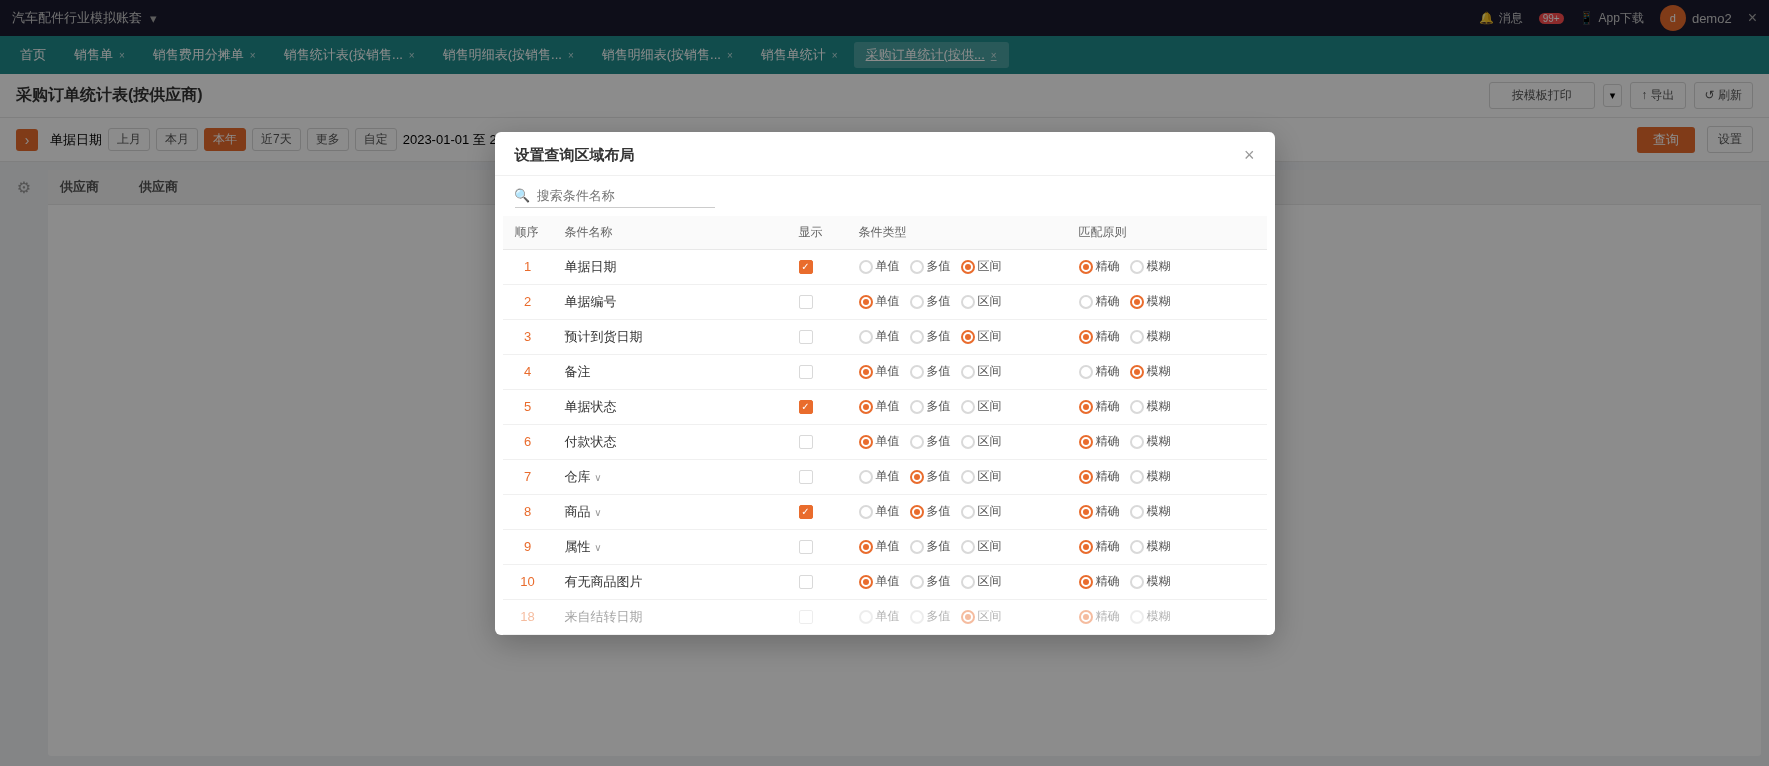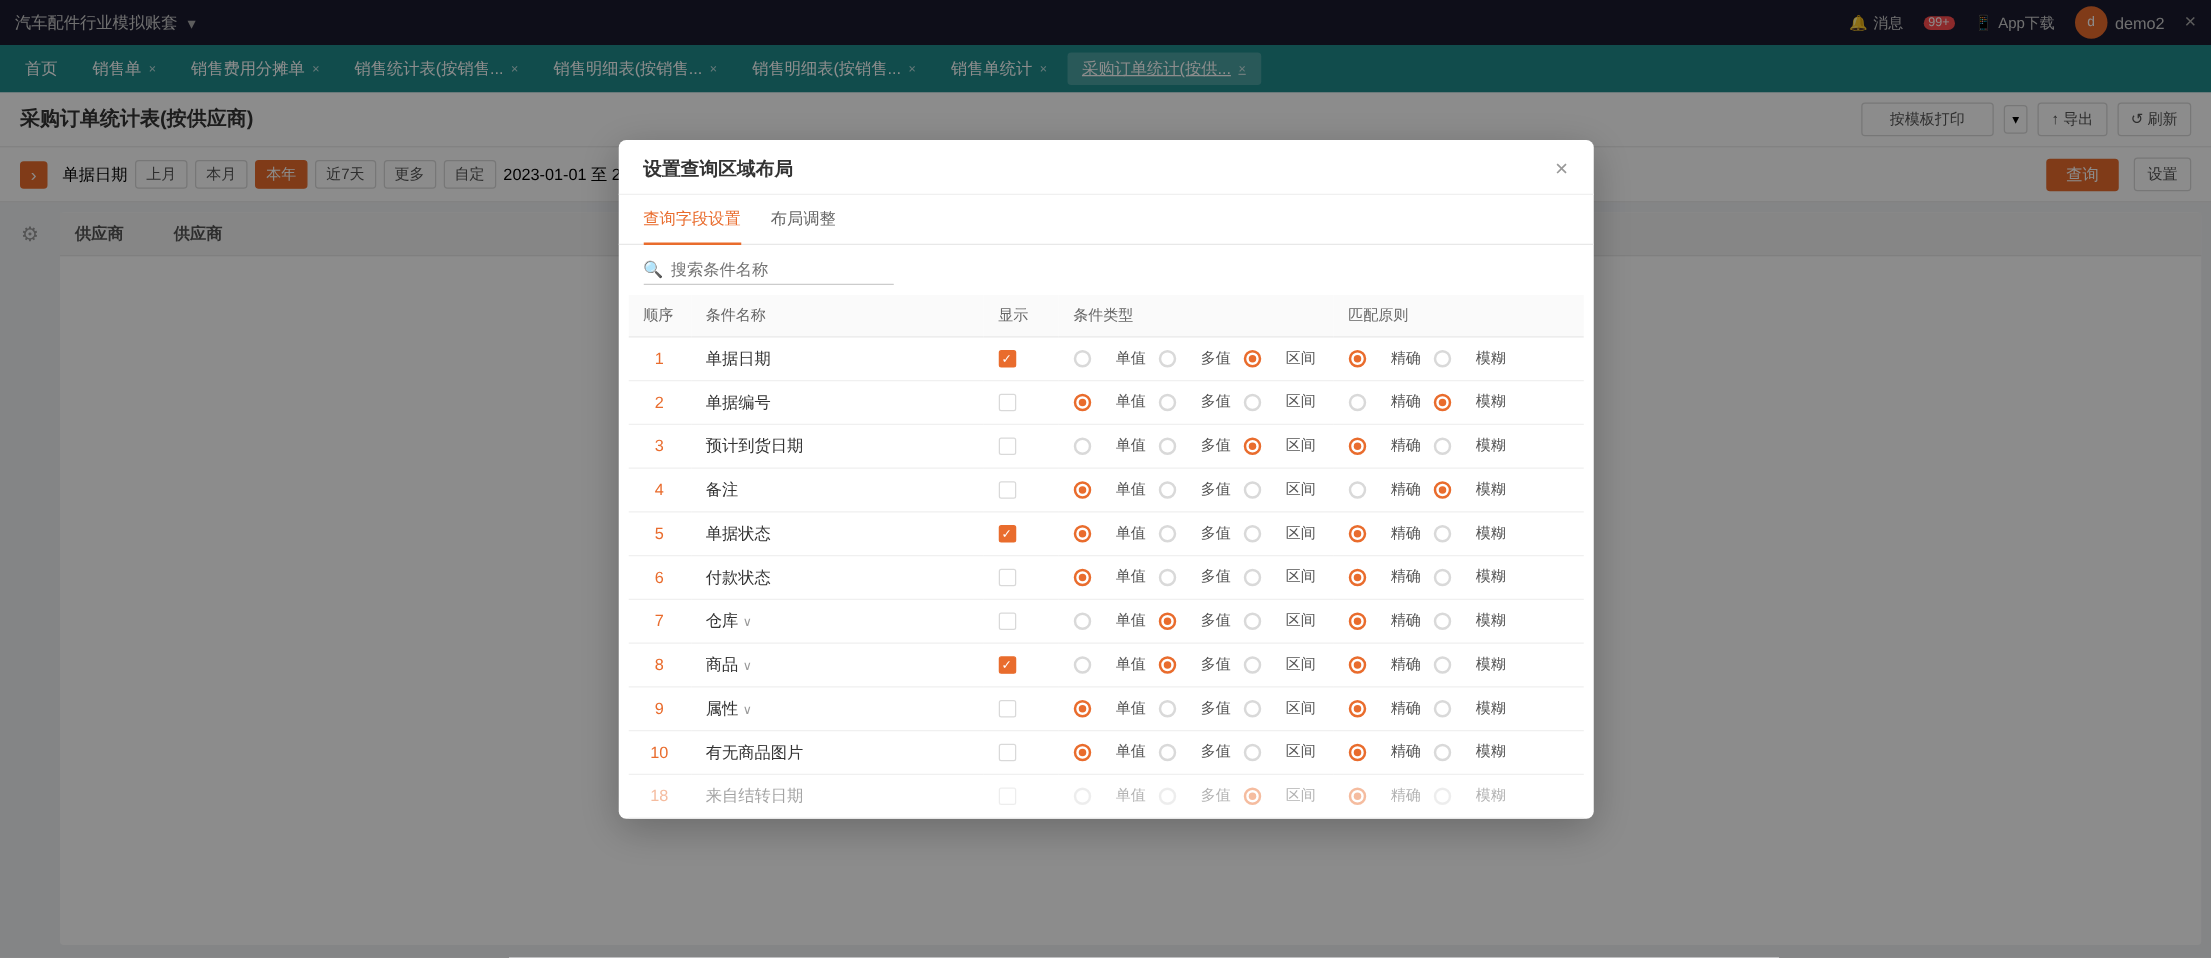--- a/index.html
+++ b/index.html
@@ -180,21 +180,21 @@
       white-space: nowrap;
     }
     .order-col { width: 50px; color: #e96c2d; font-weight: 500; text-align: center; }
     .name-col { min-width: 140px; }
     .display-col { width: 60px; text-align: center; }
     .type-col { width: 220px; }
     .match-col { width: 200px; }
 
     
     .radio-group { display: flex; gap: 10px; align-items: center; }
-    .radio-item { display: flex; align-items: center; gap: 20px; font-size: 12px; color: #555; }
+    .radio-item { display: flex; align-items: center; gap: 3px; font-size: 12px; color: #555; }
     .radio-circle {
       width: 14px; height: 14px; border-radius: 50%;
       border: 2px solid #d9d9d9;
       display: flex; align-items: center; justify-content: center;
       background: #fff;
     }
     .radio-circle.checked { border-color: #e96c2d; }
     .radio-circle.checked::after {
       content: '';
       width: 6px; height: 6px;
@@ -346,28 +346,20 @@
 </div>
 
 <div class="overlay">
   <div class="modal">
 
     <div class="modal-header">
       <span class="modal-title">设置查询区域布局</span>
       <span class="modal-close">×</span>
     </div>
 
-    <div class="modal-tabs">
-      <div class="modal-tab active">
-        <span>查询字段设置</span>
-      </div>
-      <div class="modal-tab">
-        <span>布局调整</span>
-      </div>
-    </div>
 
     <div class="modal-search">
       <div class="search-wrap">
         <span class="search-icon">🔍</span>
         <input type="text" placeholder="搜索条件名称" style="">
       </div>
     </div>
 
     <div class="modal-table">
       <table>

